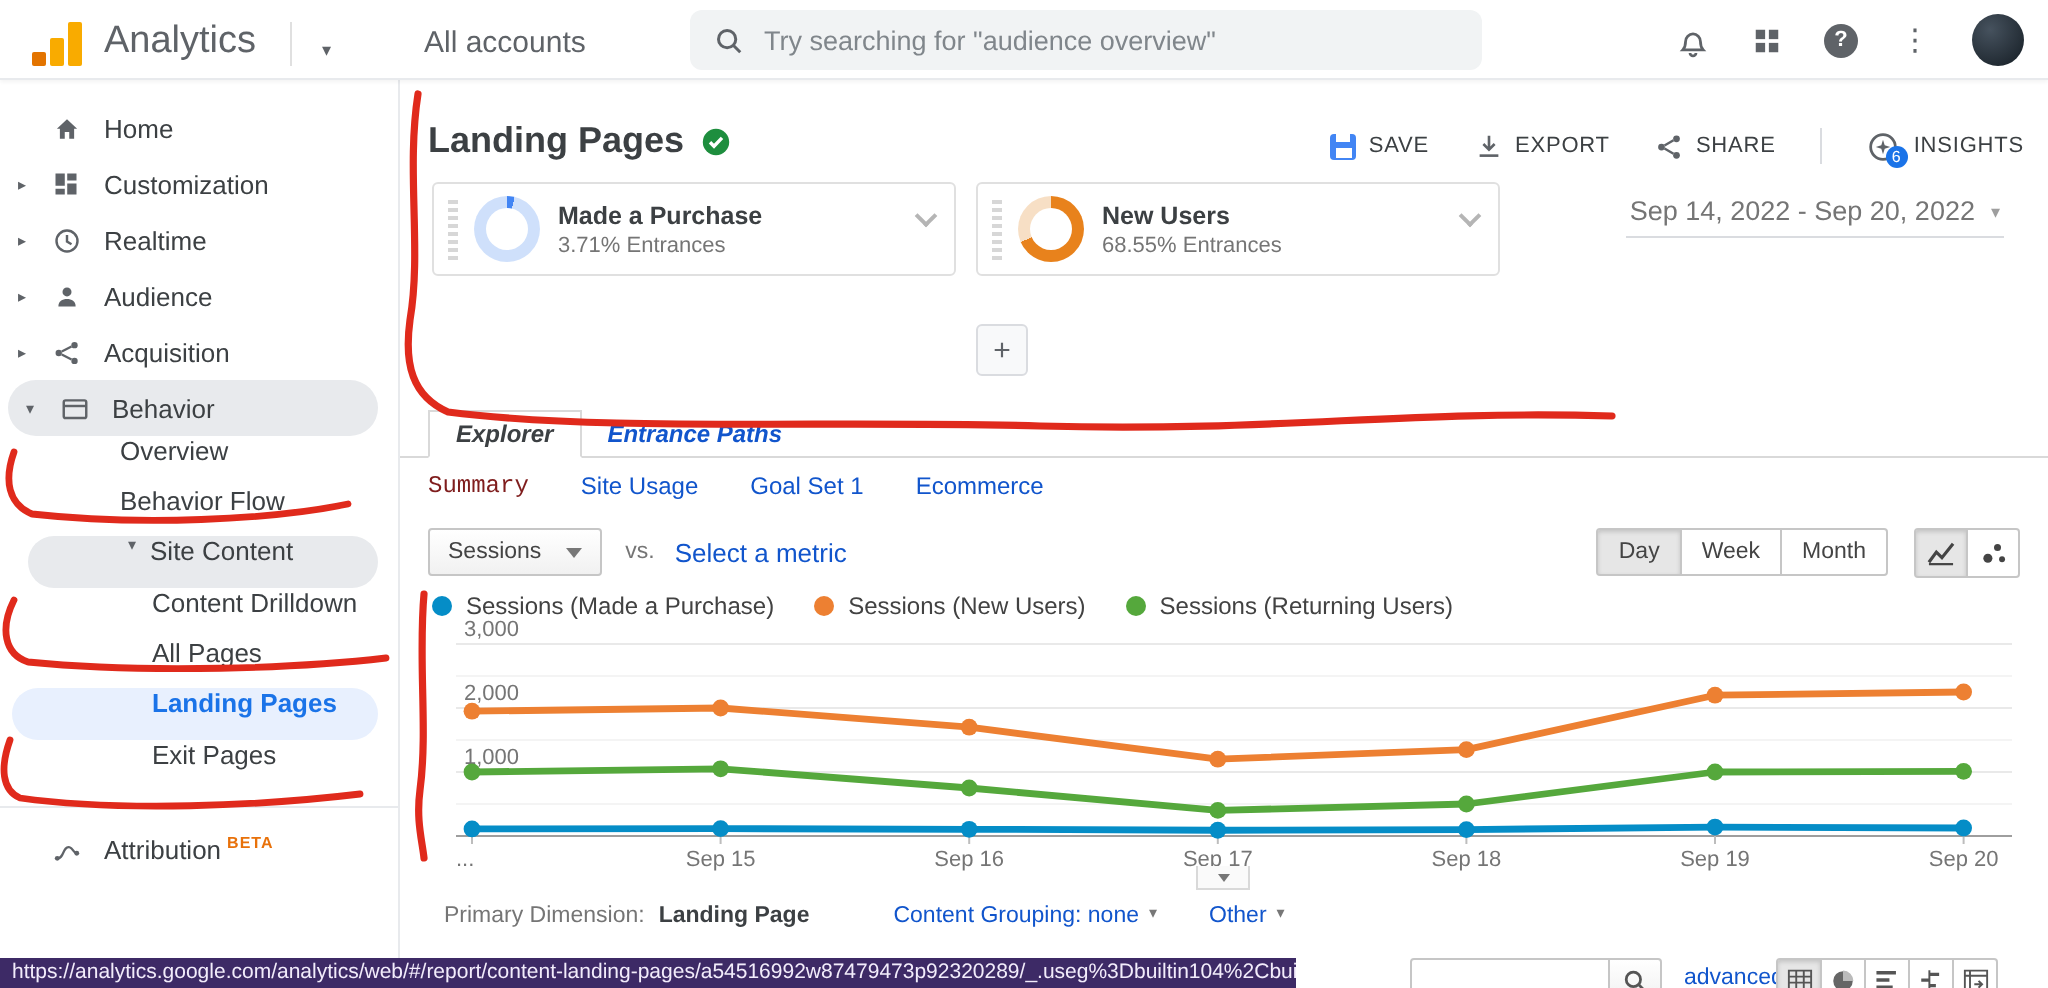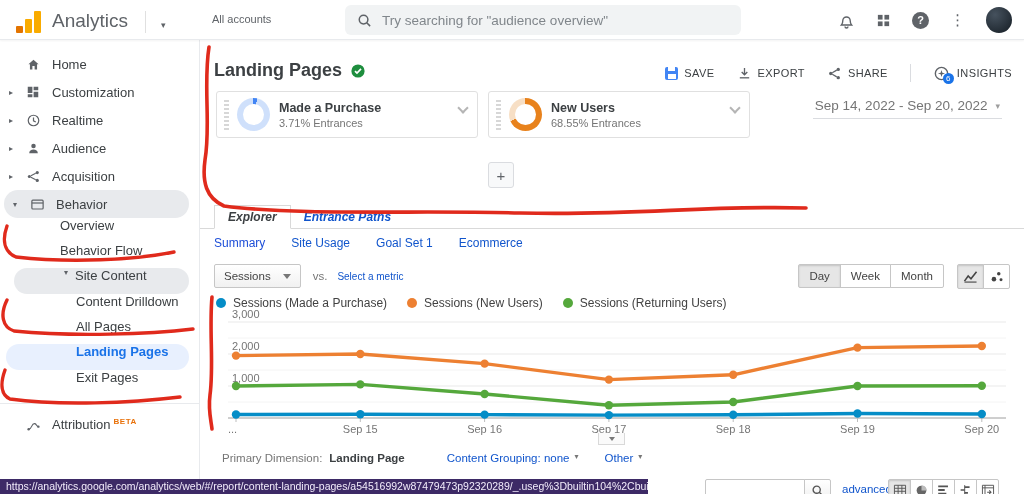--- a/index.html
+++ b/index.html
@@ -11,21 +11,21 @@
   .topbar { position:absolute; left:0; top:0; width:1024px; height:40px; background:#fff;
             border-bottom:1px solid #e8eaed; box-shadow:0 1px 2px rgba(0,0,0,.05); z-index:20; }
   .logo { position:absolute; left:16px; top:7px; display:flex; align-items:flex-end; gap:3px; height:26px; cursor:pointer; }
   .logo-bars { display:flex; align-items:flex-end; gap:2px; height:22px; margin-right:8px; }
   .logo-dot { width:7px; height:7px; background:#e37400; border-radius:1px; }
   .logo-bar1 { width:7px; height:14px; background:#f9ab00; border-radius:1px; }
   .logo-bar2 { width:7px; height:22px; background:#f9ab00; border-radius:1px; }
   .app-name { font-size:19px; color:#5f6368; line-height:24px; }
   .logo-divider { width:1px; height:22px; background:#e0e0e0; margin:0 12px 0 14px; }
   .logo-chevron { font-size:9px; color:#5f6368; align-self:center; margin-top:10px; }
-  .all-accounts { position:absolute; left:212px; top:13px; font-size:11px; color:#5f6368; }
+  .all-accounts { position:absolute; left:212px; top:13px; font-size:15px; color:#5f6368; }
   .searchbar { position:absolute; left:345px; top:5px; width:396px; height:30px; background:#f1f3f4;
                border-radius:6px; display:flex; align-items:center; padding:0 12px; }
   .searchbar input { flex:1; border:none; outline:none; background:transparent; font-size:13.5px;
                      color:#3c4043; font-family:"Liberation Sans", sans-serif; }
   .searchbar input::placeholder { color:#80868b; }
   .top-icons { position:absolute; right:12px; top:0; height:40px; display:flex; align-items:center; gap:21px; }
   .icon-btn { display:flex; align-items:center; justify-content:center; cursor:pointer; }
   .help-circle { width:17px; height:17px; border-radius:50%; background:#5f6368; color:#fff; font-size:11px;
                  font-weight:bold; display:flex; align-items:center; justify-content:center; }
   .dots-v { font-size:15px; color:#5f6368; letter-spacing:0; }
@@ -84,29 +84,29 @@
              background:#f8f9fa; border-radius:3px; color:#5f6368; font-size:15px; display:flex;
              align-items:center; justify-content:center; cursor:pointer; }
 
   .tabstrip { position:absolute; left:0; right:0; top:167px; height:22px; border-bottom:1px solid #d9d9d9;
               display:flex; align-items:flex-end; padding-left:14px;font-style:italic; }
   .tab { padding:4px 13px; font-size:12px; font-weight:bold; cursor:pointer; }
   .tab-active { border:1px solid #d9d9d9; border-bottom:1px solid #fff; background:#fff; color:#3c4043; margin-bottom:-1px; }
   .tab-link { color:#1155cc; }
   .subtabs { position:absolute; left:14px; top:196px; display:flex; gap:26px; font-size:12px; }
   .subtab { cursor:pointer; color:#1155cc; }
-  .subtab-current { color:#1d4ed8; cursor:default; }
+  .subtab-current { color:#7f1d1d; cursor:default;font-family:Liberation Mono, monospace; }
 
   .controls { position:absolute; left:14px; right:14px; top:222px; height:28px; display:flex; align-items:center; }
   .metric-btn { display:flex; align-items:center; gap:12px; border:1px solid #c6c6c6; border-radius:2px;
                 background:linear-gradient(#ffffff,#f1f1f1); padding:5px 9px; font-size:11.5px; color:#444; cursor:pointer; }
   .tri-down { width:0; height:0; border-left:4px solid transparent; border-right:4px solid transparent; border-top:5px solid #777; }
   .vs-label { margin:0 10px 0 12px; font-size:11.5px; color:#757575; }
   .link { color:#1155cc; cursor:pointer; }
-  .metric-link { font-size:10px; }
+  .metric-link { font-size:13px; }
   .granularity { margin-left:auto; display:flex; }
   .seg-btn { border:1px solid #c6c6c6; padding:5px 10px; font-size:11.5px; color:#444; background:#fff;
              margin-left:-1px; cursor:pointer; }
   .seg-btn:first-child { border-radius:2px 0 0 2px; margin-left:0; }
   .seg-btn:last-child { border-radius:0 2px 2px 0; }
   .seg-btn.active { background:#e6e6e6; box-shadow:inset 0 1px 2px rgba(0,0,0,.15); }
   .charttype { display:flex; margin-left:14px; }
   .ct-btn { width:27px; height:25px; border:1px solid #c6c6c6; background:#fff; display:flex; align-items:center;
             justify-content:center; margin-left:-1px; cursor:pointer; }
   .ct-btn:first-child { border-radius:2px 0 0 2px; }

